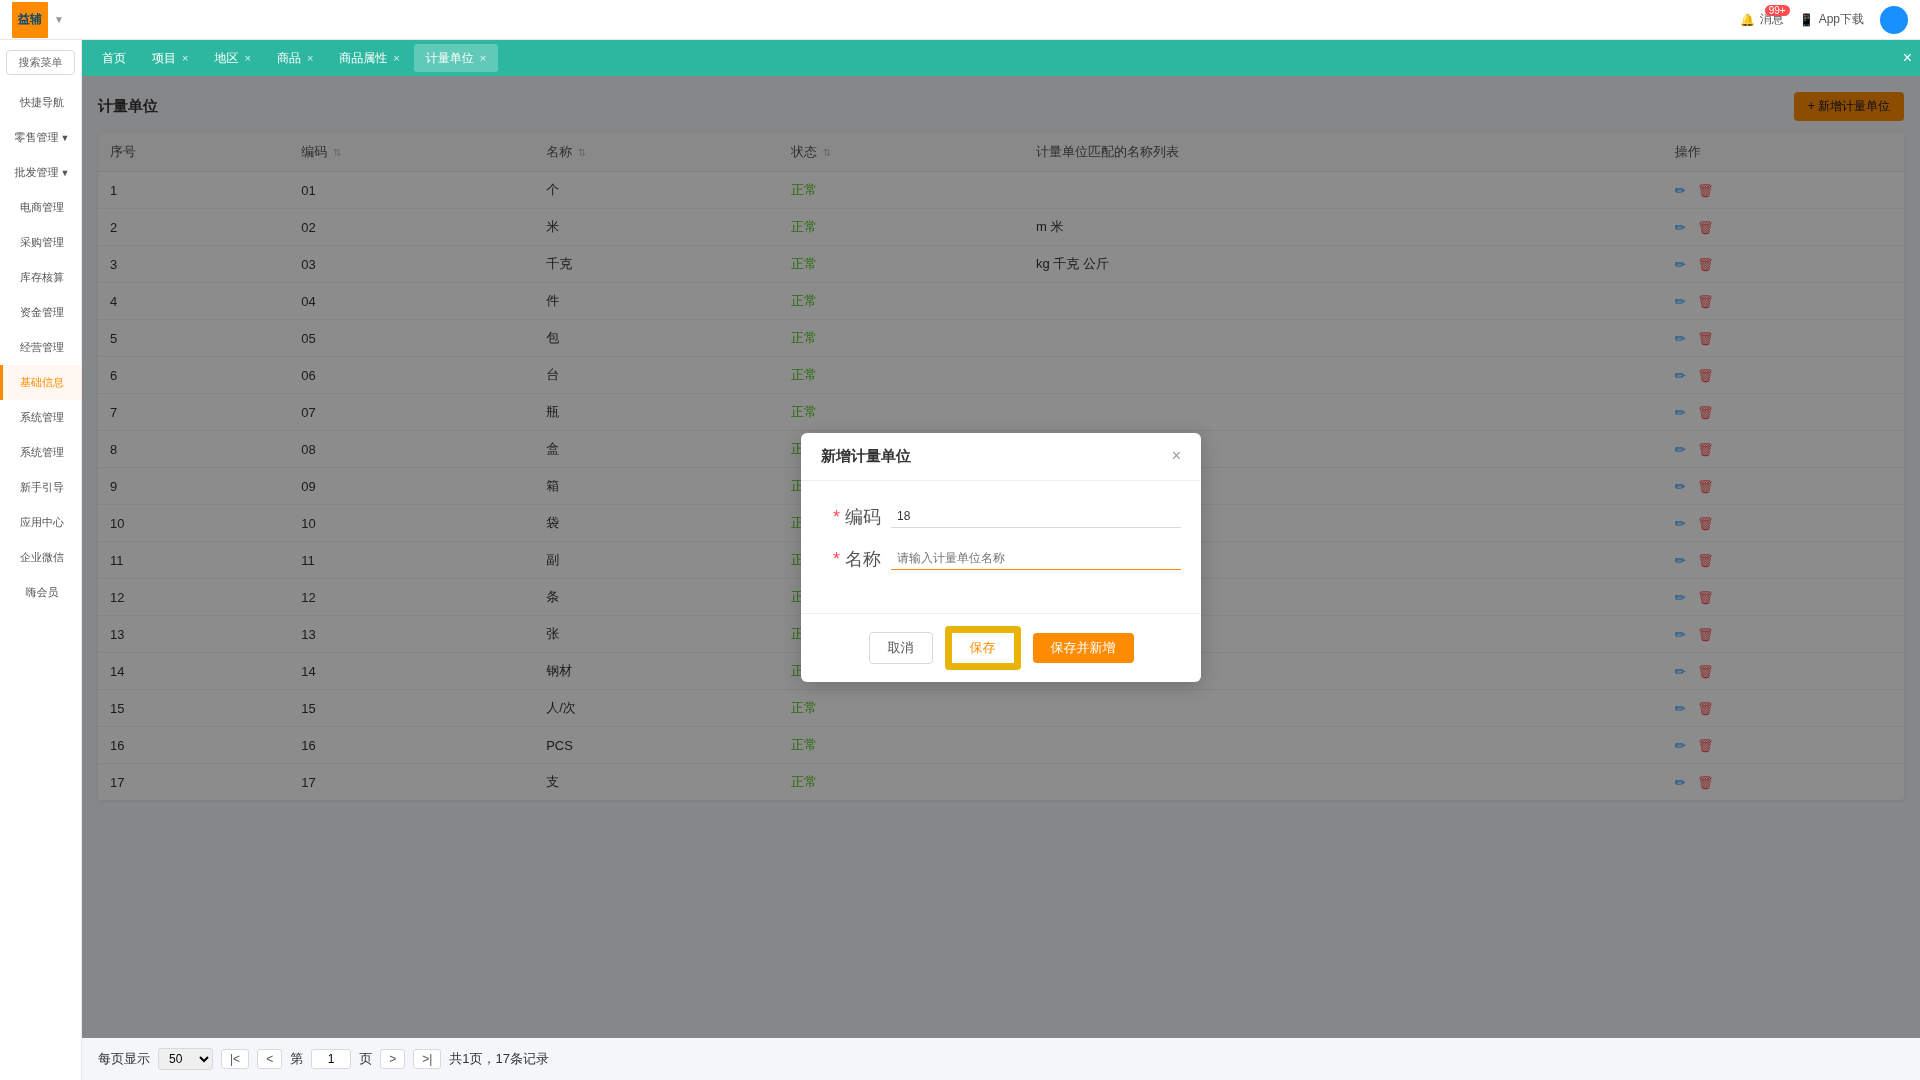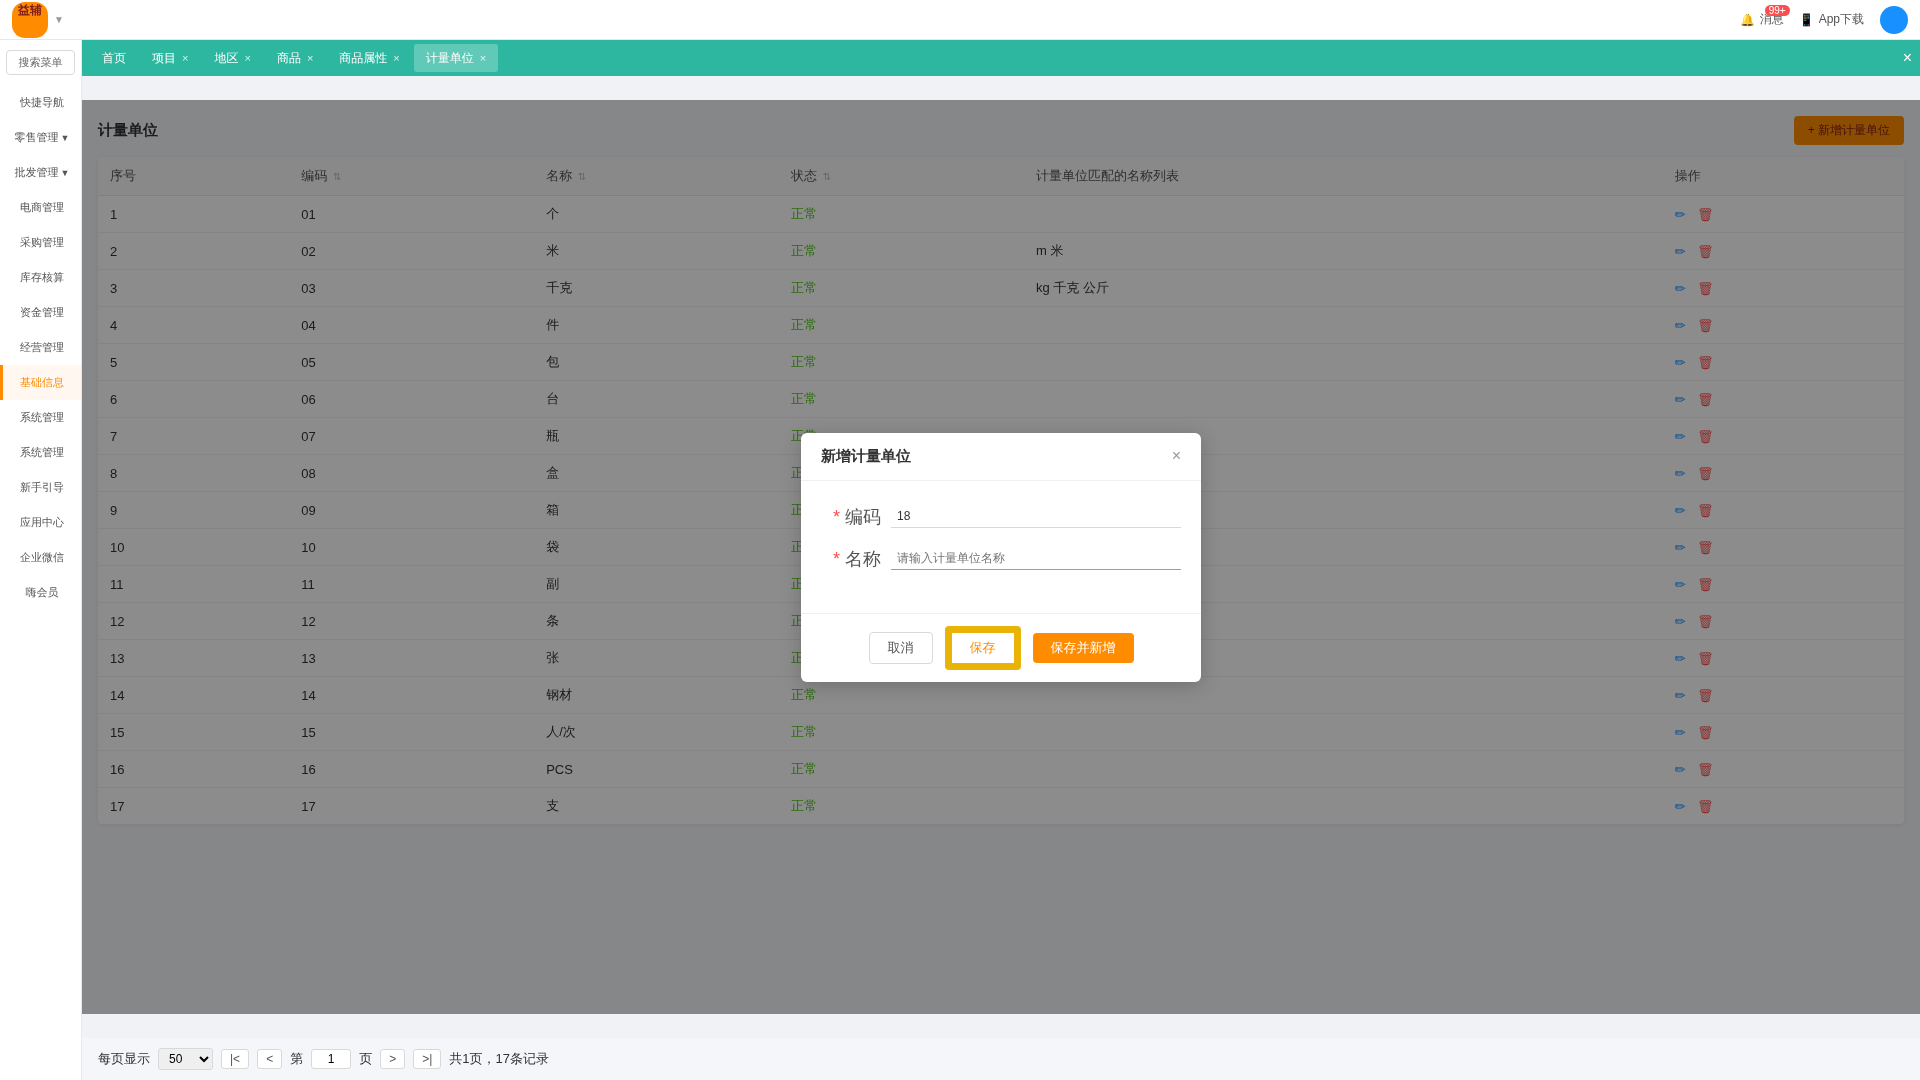--- a/index.html
+++ b/index.html
@@ -2,53 +2,53 @@
 <html><head>
   <meta charset="utf-8">
   <style>
     * { box-sizing: border-box; margin: 0; padding: 0; }
     body { font-family: 'Microsoft YaHei', Arial, sans-serif; font-size: 13px; background: #f0f2f5; color: #333; height: 1080px; width: 1920px; overflow: hidden; display: flex; flex-direction: column; }
 
     
     .top-bar { height: 40px; background: #fff; display: flex; align-items: center; padding: 0 12px; border-bottom: 1px solid #e8e8e8; justify-content: space-between; flex-shrink: 0; }
     .top-bar-left { display: flex; align-items: center; gap: 8px; }
     .logo-area { display: flex; align-items: center; gap: 6px; width: 80px; }
-    .logo-icon { width: 36px; height: 36px; background: #ff8c00; border-radius: 13px; display: flex; justify-content: center; color: #7f1d1d; font-weight: bold; font-size: 12px; }
+    .logo-icon { width: 36px; height: 36px; background: #ff8c00; border-radius: 1px; display: flex; align-items: center; justify-content: center; color: #0c4a6e; font-weight: bold; font-size: 12px; }
     .top-bar-right { display: flex; align-items: center; gap: 16px; }
     .msg-btn { display: flex; align-items: center; gap: 4px; color: #555; font-size: 12px; position: relative; }
     .badge { background: #ff4d4f; color: #fff; border-radius: 10px; font-size: 10px; padding: 0 4px; position: absolute; top: -6px; right: -6px; }
     .app-download { display: flex; align-items: center; gap: 4px; color: #555; font-size: 12px; }
     .avatar-area { width: 28px; height: 28px; background: #1890ff; border-radius: 50%; }
 
     
     .main-layout { display: flex; flex: 1; overflow: hidden; }
 
     
     .sidebar { width: 82px; background: #fff; border-right: 1px solid #e8e8e8; display: flex; flex-direction: column; flex-shrink: 0; overflow-y: auto; }
     .sidebar-search { padding: 10px 6px; }
     .sidebar-search-btn { width: 100%; background: none; border: 1px solid #d9d9d9; border-radius: 4px; padding: 4px; font-size: 11px; color: #666; cursor: pointer; text-align: center; }
     .sidebar-item { padding: 10px 4px; display: flex; flex-direction: column; align-items: center; gap: 4px; cursor: pointer; color: #555; font-size: 12px; border-left: 3px solid transparent; }
     .sidebar-item.active { background: #fff7f0; color: #ff8c00; border-left-color: #ff8c00; }
     .sidebar-item .item-text { font-size: 11px; text-align: center; }
     .sidebar-item-with-arrow { display: flex; align-items: center; justify-content: center; gap: 2px; width: 100%; }
 
     
-    .content-area { flex: 1; display: flex; flex-direction: column; overflow: hidden; gap: 24px; }
+    .content-area { flex: 1; display: flex; flex-direction: column; overflow: hidden; }
 
     
     .tab-bar { height: 36px; background: #2db7a0; display: flex; align-items: center; padding: 0 8px; gap: 2px; flex-shrink: 0; }
     .tab-item { height: 28px; display: flex; align-items: center; padding: 0 12px; border-radius: 3px; cursor: pointer; font-size: 12px; color: #fff; gap: 6px; }
     .tab-item.active { background: rgba(255,255,255,0.25); }
     .tab-close { font-size: 11px; opacity: 0.8; cursor: pointer; }
 
     
     .page-content { flex: 1; padding: 16px; overflow-y: auto; background: #f5f6fa; position: relative; }
     .page-header { display: flex; align-items: center; justify-content: space-between; margin-bottom: 12px; }
     .page-title { font-size: 15px; font-weight: bold; color: #333; }
-    .add-btn { background: #ff8c00; color: #7f1d1d; border: none; border-radius: 4px; padding: 6px 14px; cursor: pointer; font-size: 12px; }
+    .add-btn { background: #ff8c00; color: #0f172a; border: none; border-radius: 4px; padding: 6px 14px; cursor: pointer; font-size: 12px; }
 
     
     .data-table { width: 100%; border-collapse: collapse; background: #fff; border-radius: 4px; overflow: hidden; box-shadow: 0 1px 4px rgba(0,0,0,0.08); }
     .data-table th { background: #fafafa; border-bottom: 1px solid #e8e8e8; padding: 10px 12px; text-align: left; font-weight: 500; font-size: 13px; color: #555; }
     .data-table td { border-bottom: 1px solid #f0f0f0; padding: 9px 12px; font-size: 13px; color: #333; }
     .data-table tr:last-child td { border-bottom: none; }
     .status-normal { color: #52c41a; }
     .action-edit { color: #1890ff; cursor: pointer; margin-right: 8px; }
     .action-delete { color: #ff4d4f; cursor: pointer; }
     .sort-icon { color: #bbb; font-size: 10px; margin-left: 2px; }

